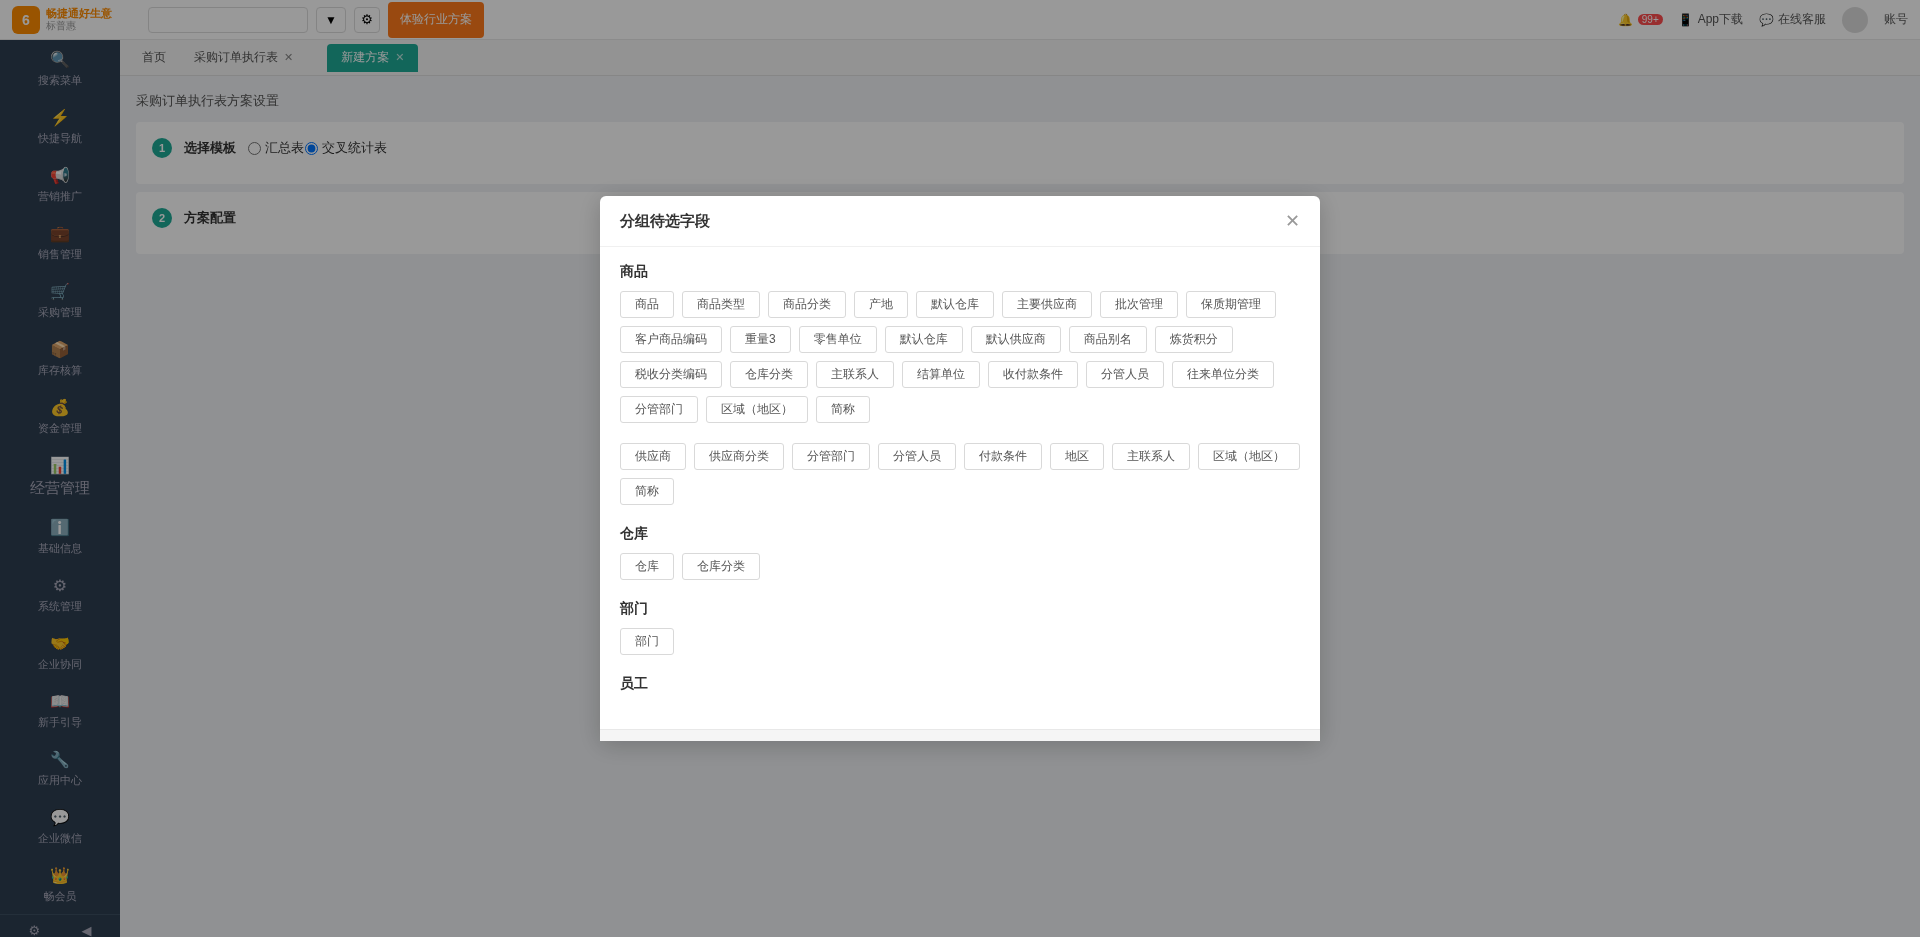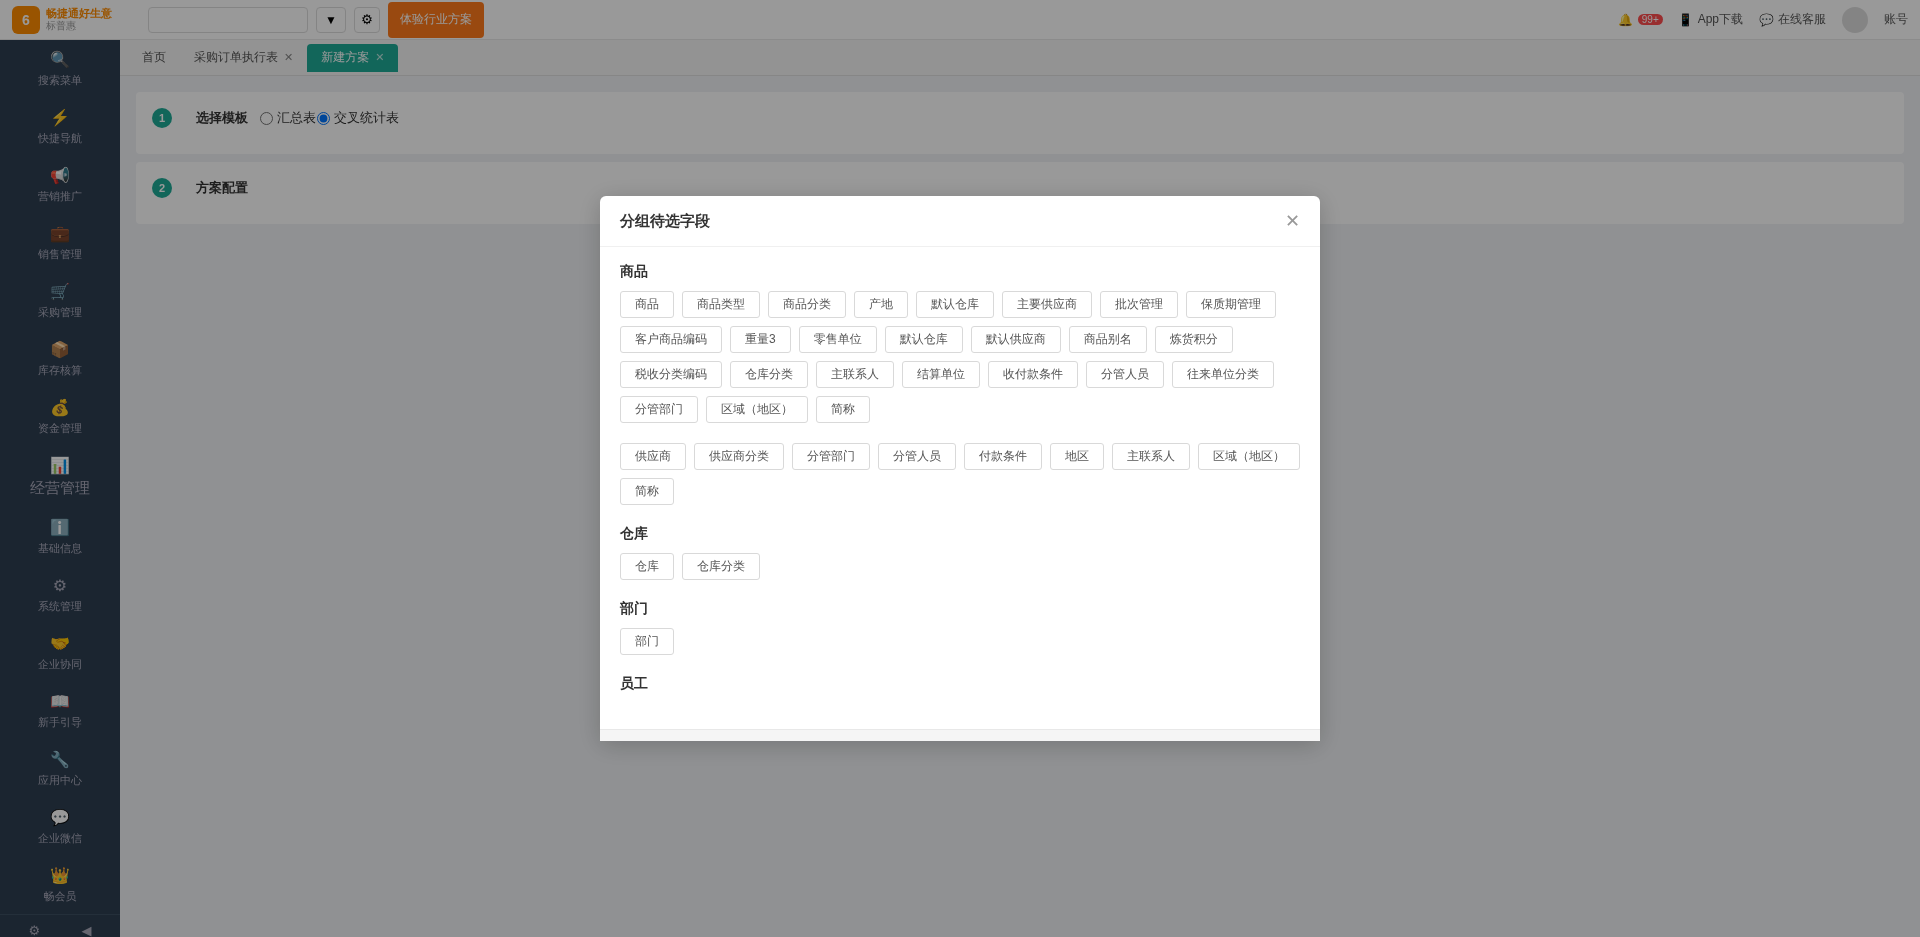--- a/index.html
+++ b/index.html
@@ -88,21 +88,21 @@
       z-index: 99;
     }
     .tab-item {
       height: 28px; padding: 0 14px;
       display: flex; align-items: center; gap: 6px;
       font-size: 12px; cursor: pointer;
       border-radius: 4px 4px 0 0;
       color: #555;
     }
     .tab-item.active {
-      background: #1eaa96; color: white;
+      background: #1eaa96; color: white; margin-left: 20px;
     }
     .tab-close {
       font-size: 11px; cursor: pointer; opacity: 0.7;
     }
 
     
     .sidebar {
       position: fixed;
       top: 40px; left: 0; bottom: 0;
       width: 120px;
@@ -144,21 +144,21 @@
     }
     .step-row {
       display: flex; align-items: center; gap: 12px; margin-bottom: 10px;
     }
     .step-num {
       width: 20px; height: 20px;
       background: #1eaa96; color: white;
       border-radius: 50%; display: flex; align-items: center; justify-content: center;
       font-size: 11px; font-weight: bold; flex-shrink: 0;
     }
-    .step-label { font-weight: bold; font-size: 13px; margin-left: 12px; }
+    .step-label { font-weight: bold; font-size: 13px; }
     .radio-group { display: flex; gap: 1px; align-items: center; font-size: 13px; }
     .radio-group label { display: flex; align-items: center; gap: 4px; cursor: pointer; }
 
     
     .overlay {
       position: fixed; top: 0; left: 0; right: 0; bottom: 0;
       background: rgba(0,0,0,0.4);
       z-index: 200;
       display: flex; align-items: center; justify-content: center;
     }
@@ -349,20 +349,21 @@
         <span style="font-size:11px">畅会员</span>
       </div>
     </div>
   <div class="sidebar-bottom">
     <span style="color:#aab;cursor:pointer">⚙</span>
     <span style="color:#aab;cursor:pointer">◀</span>
   </div>
 </div>
 
 <div class="main-content">
+  <div class="page-title">采购订单执行表方案设置</div>
   <div class="step-panel">
     <div class="step-row">
       <div class="step-num">1</div>
       <span class="step-label">选择模板</span>
       <div class="radio-group">
         <label>
           <input type="radio" name="template" style=""> 汇总表
         </label>
         <label>
           <input type="radio" name="template" checked="" style=""> 交叉统计表

